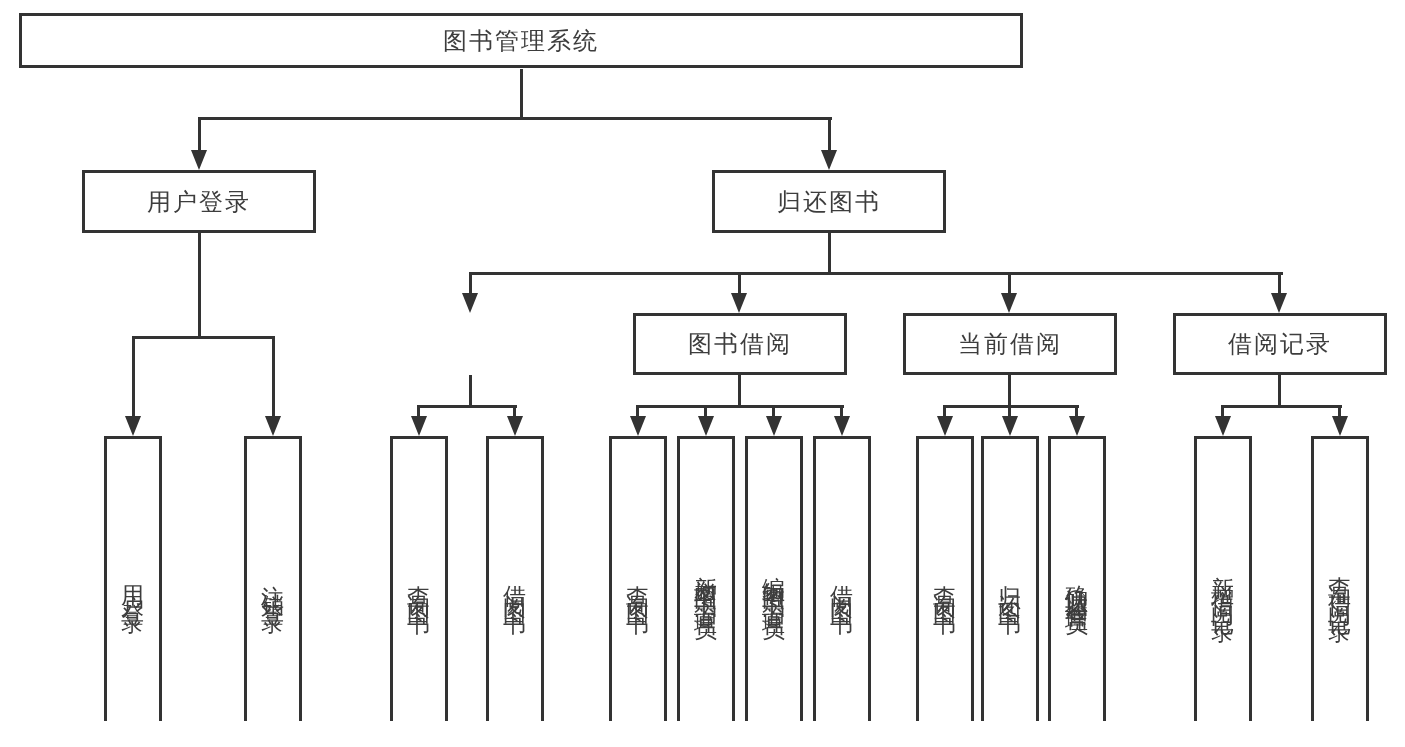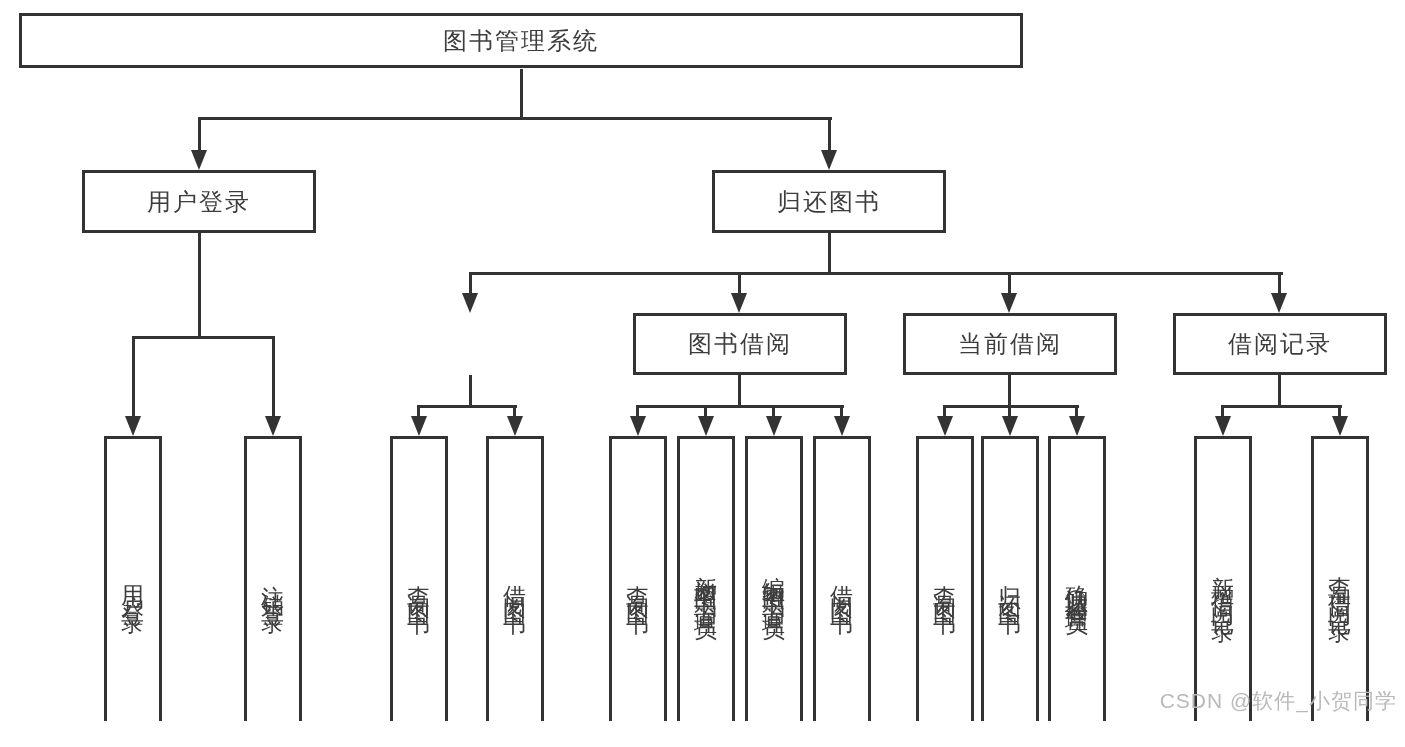--- a/index.html
+++ b/index.html
@@ -170,15 +170,14 @@
     <span>确认归还（管理员）</span>
   </div>
 
   <div class="box vbox" style="left:1194px;top:436px;width:58px;height:297px">
     <span>新增借阅记录</span>
   </div>
   <div class="box vbox" style="left:1311px;top:436px;width:58px;height:297px">
     <span>查询借阅记录</span>
   </div>
 
-  <div class="watermark">CSDN @软件_小贺同学</div>
 
 </div>
 
 </body></html>

